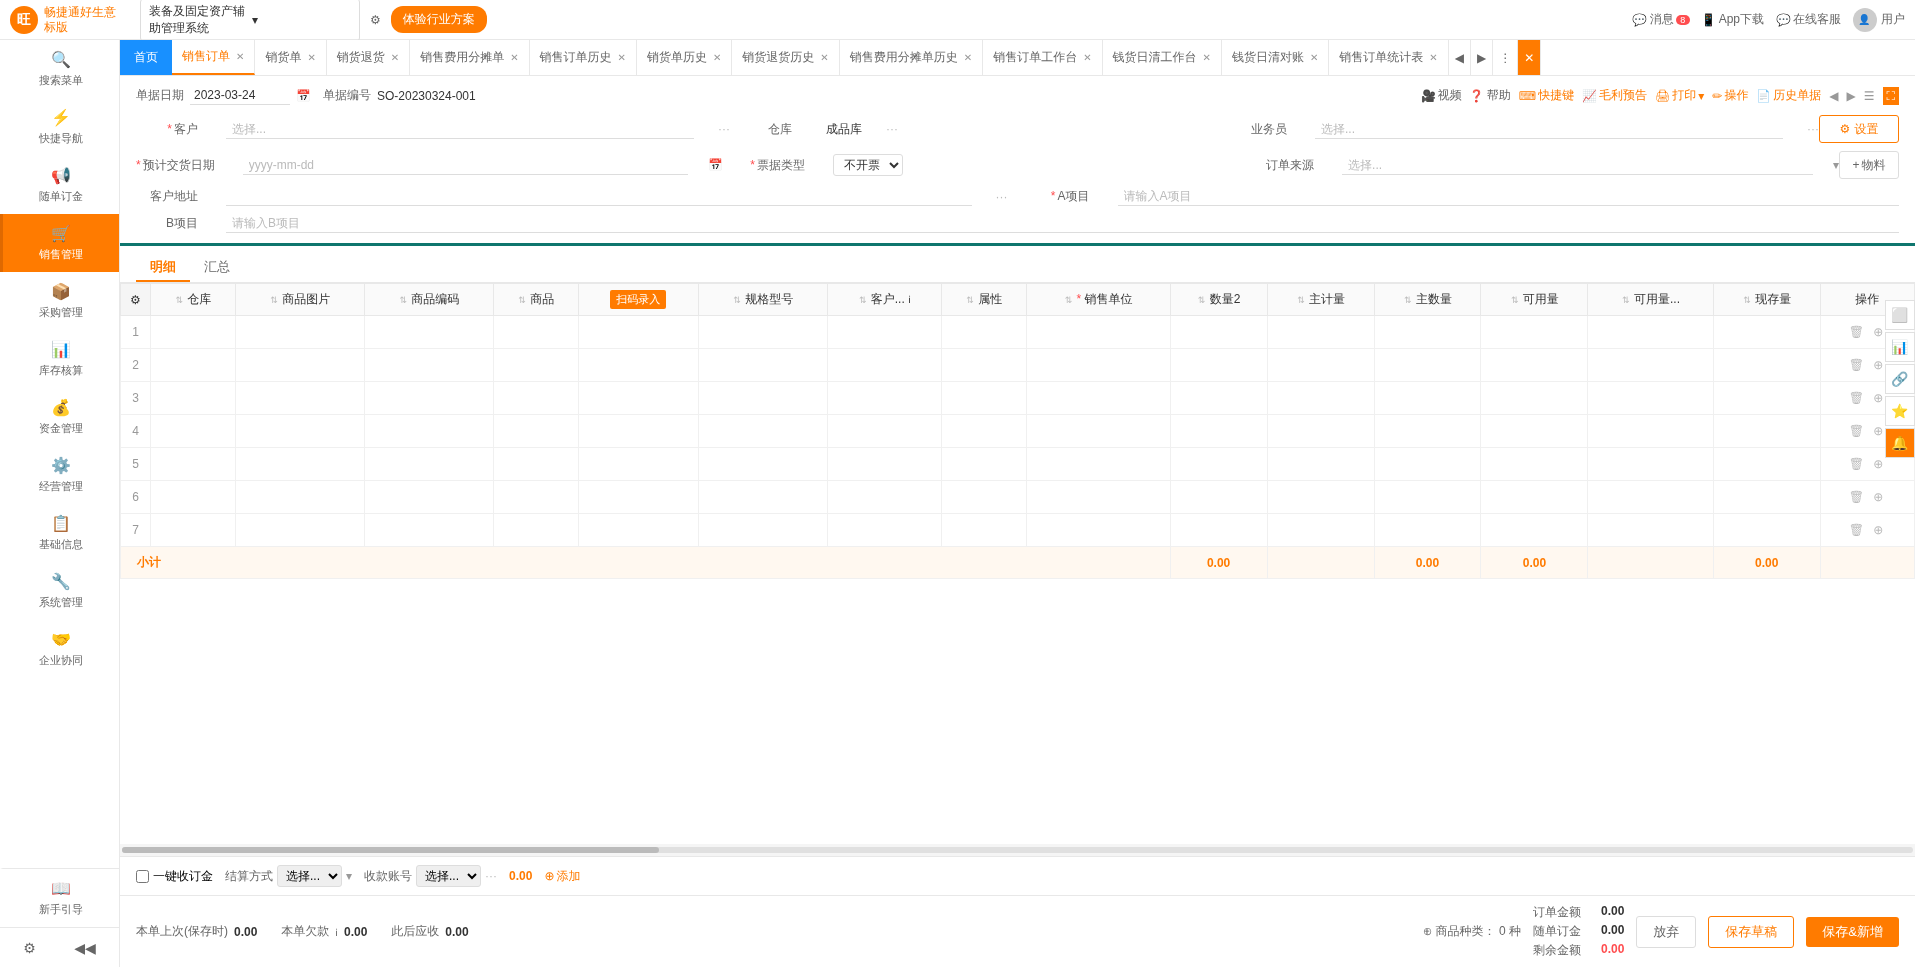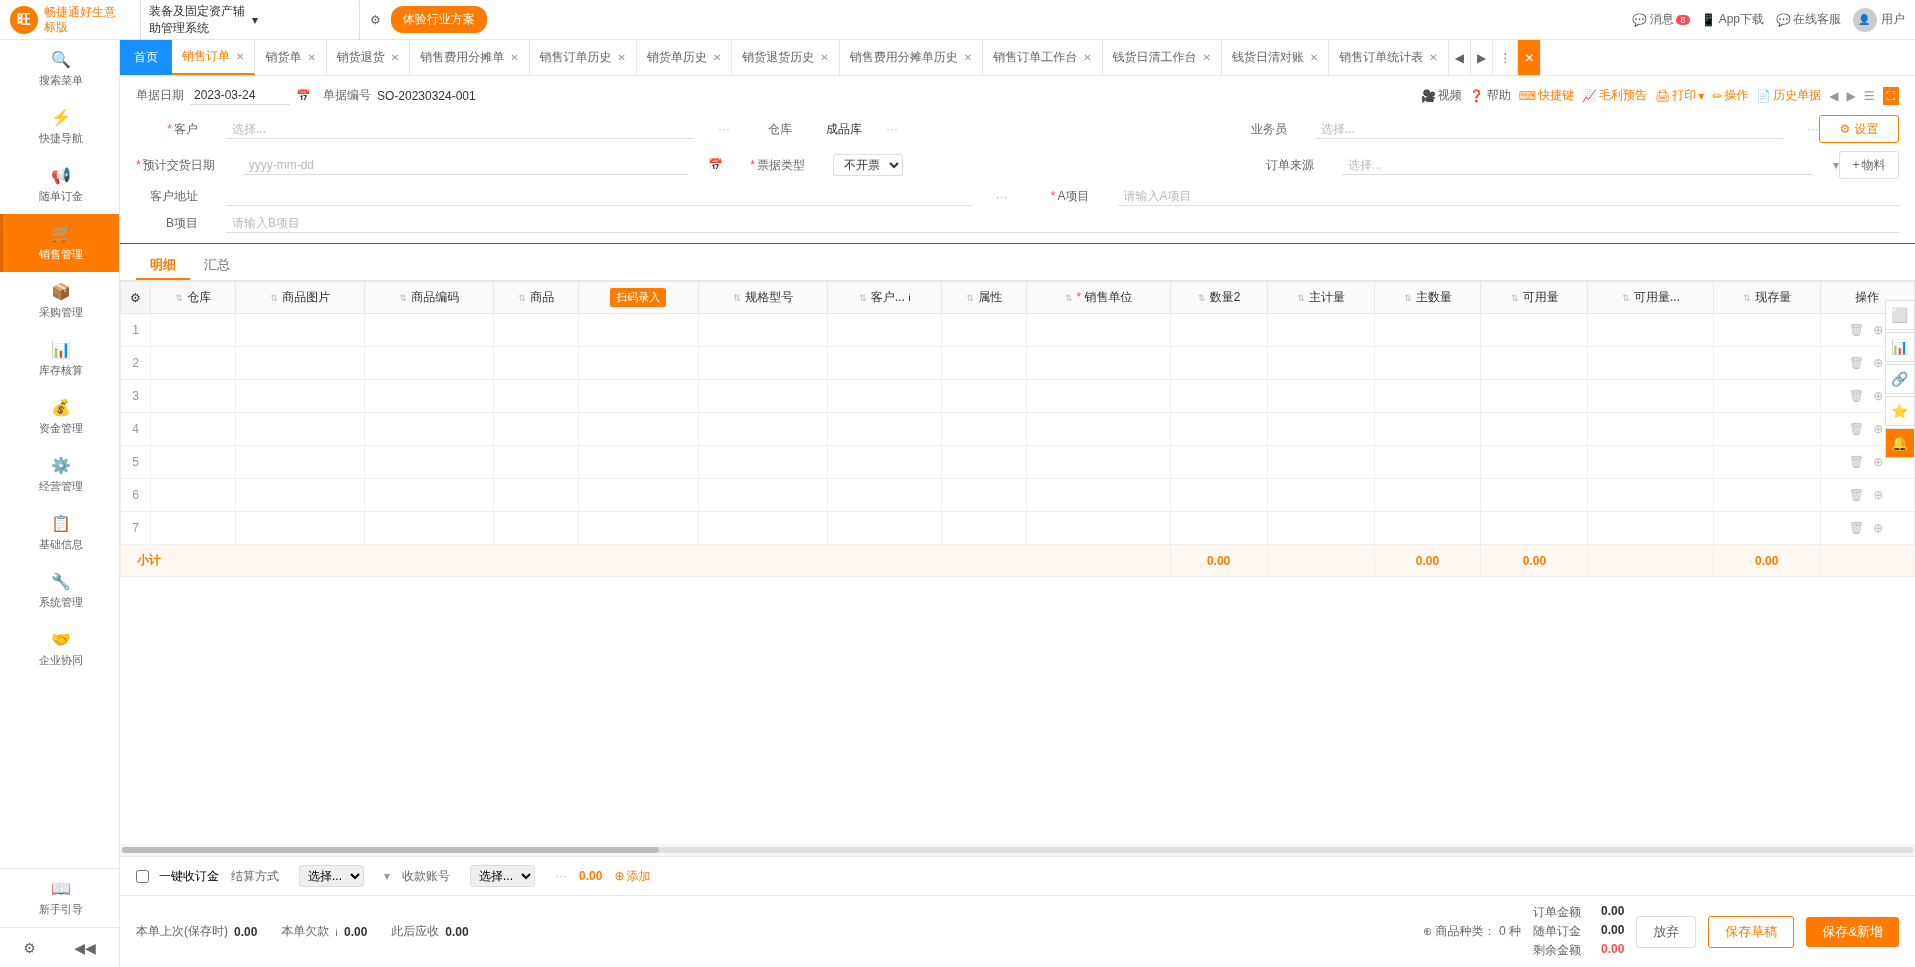--- a/index.html
+++ b/index.html
@@ -34,21 +34,21 @@
 
     
     .tab-bar { background: #fff; display: flex; align-items: center; border-bottom: 1px solid #e8e8e8; height: 36px; overflow: hidden; }
     .tab-home { background: #1890ff; color: #fff; padding: 0 14px; height: 100%; display: flex; align-items: center; font-size: 12px; cursor: pointer; white-space: nowrap; }
     .tab-item { padding: 0 10px; height: 100%; display: flex; align-items: center; gap: 4px; cursor: pointer; color: #666; border-right: 1px solid #e8e8e8; white-space: nowrap; font-size: 12px; }
     .tab-item.active { color: #ff7b00; border-bottom: 2px solid #ff7b00; }
     .tab-item .tab-close { color: #999; font-size: 10px; margin-left: 2px; }
     .tab-nav-btn { padding: 0 6px; height: 100%; display: flex; align-items: center; cursor: pointer; color: #666; border-right: 1px solid #e8e8e8; }
 
     
-    .form-area { background: #fff; padding: 10px 16px; border-bottom: 1px solid #0f766e; }
+    .form-area { background: #fff; padding: 10px 16px; border-bottom: 3px solid #0f766e; }
     .form-toolbar { display: flex; align-items: center; gap: 12px; margin-bottom: 10px; color: #666; font-size: 12px; }
     .form-toolbar .field-group { display: flex; align-items: center; gap: 6px; }
     .form-toolbar input { border: none; border-bottom: 1px solid #ddd; padding: 2px 4px; outline: none; color: #333; font-size: 12px; width: 100px; }
     .form-toolbar-right { margin-left: auto; display: flex; align-items: center; gap: 8px; color: #666; font-size: 12px; }
 
     
     .form-rows { display: flex; flex-direction: column; gap: 8px; }
     .form-row { display: flex; align-items: center; gap: 0; }
     .form-field { display: flex; align-items: center; flex: 1; min-width: 0; gap: 20px; }
     .form-field label { color: #666; white-space: nowrap; min-width: 70px; text-align: right; padding-right: 8px; font-size: 12px; }
@@ -73,22 +73,22 @@
     .scan-btn { background: #ff7b00; color: #fff; border: none; padding: 2px 6px; border-radius: 2px; font-size: 11px; cursor: pointer; }
     .subtotal-row td { background: #fff8f0; font-weight: bold; color: #ff7b00; border-top: 1px solid #e8e8e8; }
     .subtotal-label { text-align: left !important; padding-left: 16px !important; }
 
     
     .row-actions { display: flex; align-items: center; gap: 2px; justify-content: center; }
     .row-action-btn { width: 20px; height: 20px; display: flex; align-items: center; justify-content: center; cursor: pointer; color: #bbb; font-size: 12px; }
 
     
     .bottom-area { background: #fff; padding: 8px 16px; border-top: 1px solid #e8e8e8; display: flex; align-items: center; gap: 12px; }
-    .bottom-checkbox { display: flex; gap: 10px; }
-    .bottom-field { display: flex; align-items: center; gap: 20px; color: #666; }
+    .bottom-checkbox { display: flex; gap: 4px; }
+    .bottom-field { display: flex; align-items: center; gap: 4px; color: #666; }
     .bottom-field select { border: 1px solid #ddd; padding: 2px 4px; border-radius: 3px; font-size: 12px; }
     .bottom-amount { color: #ff7b00; font-weight: bold; }
     .add-btn { color: #ff7b00; cursor: pointer; display: flex; align-items: center; gap: 2px; }
 
     
     .footer { background: #fff; border-top: 1px solid #e8e8e8; padding: 8px 16px; display: flex; align-items: center; gap: 24px; }
     .footer-field { display: flex; align-items: center; gap: 6px; color: #666; font-size: 12px; }
     .footer-field .val { color: #333; font-weight: bold; }
     .footer-right { margin-left: auto; display: flex; align-items: center; gap: 12px; }
     .footer-summary { display: flex; flex-direction: column; gap: 2px; font-size: 12px; color: #333; }

